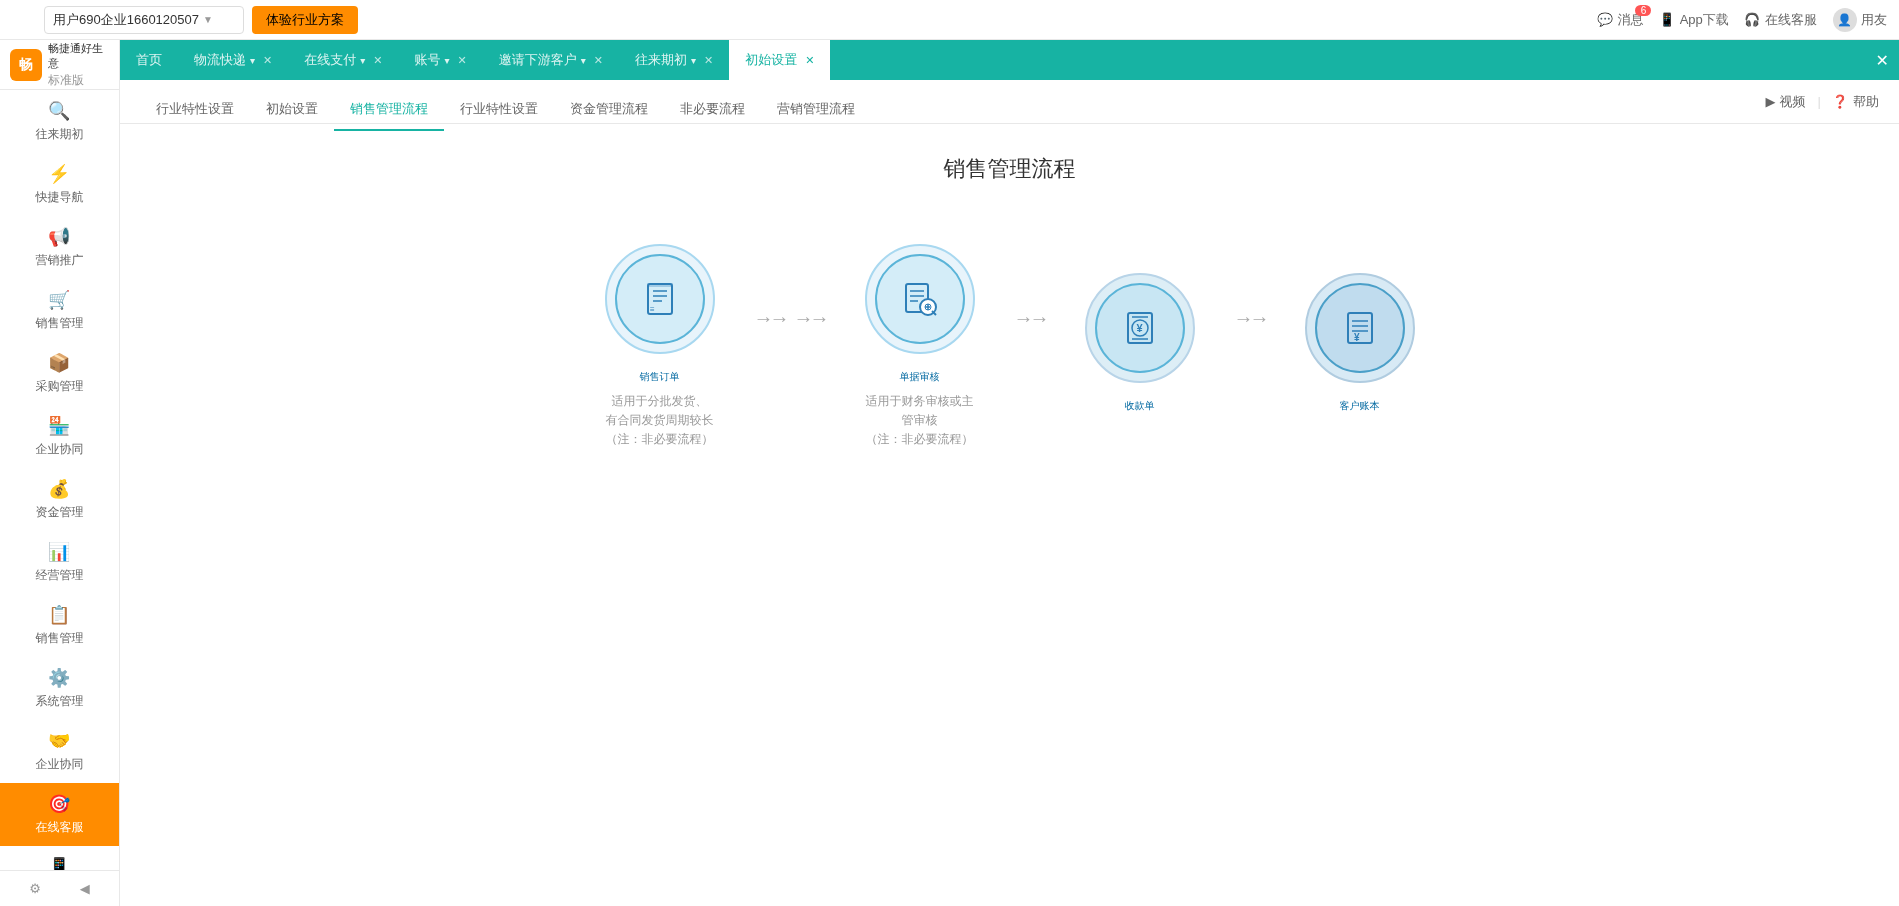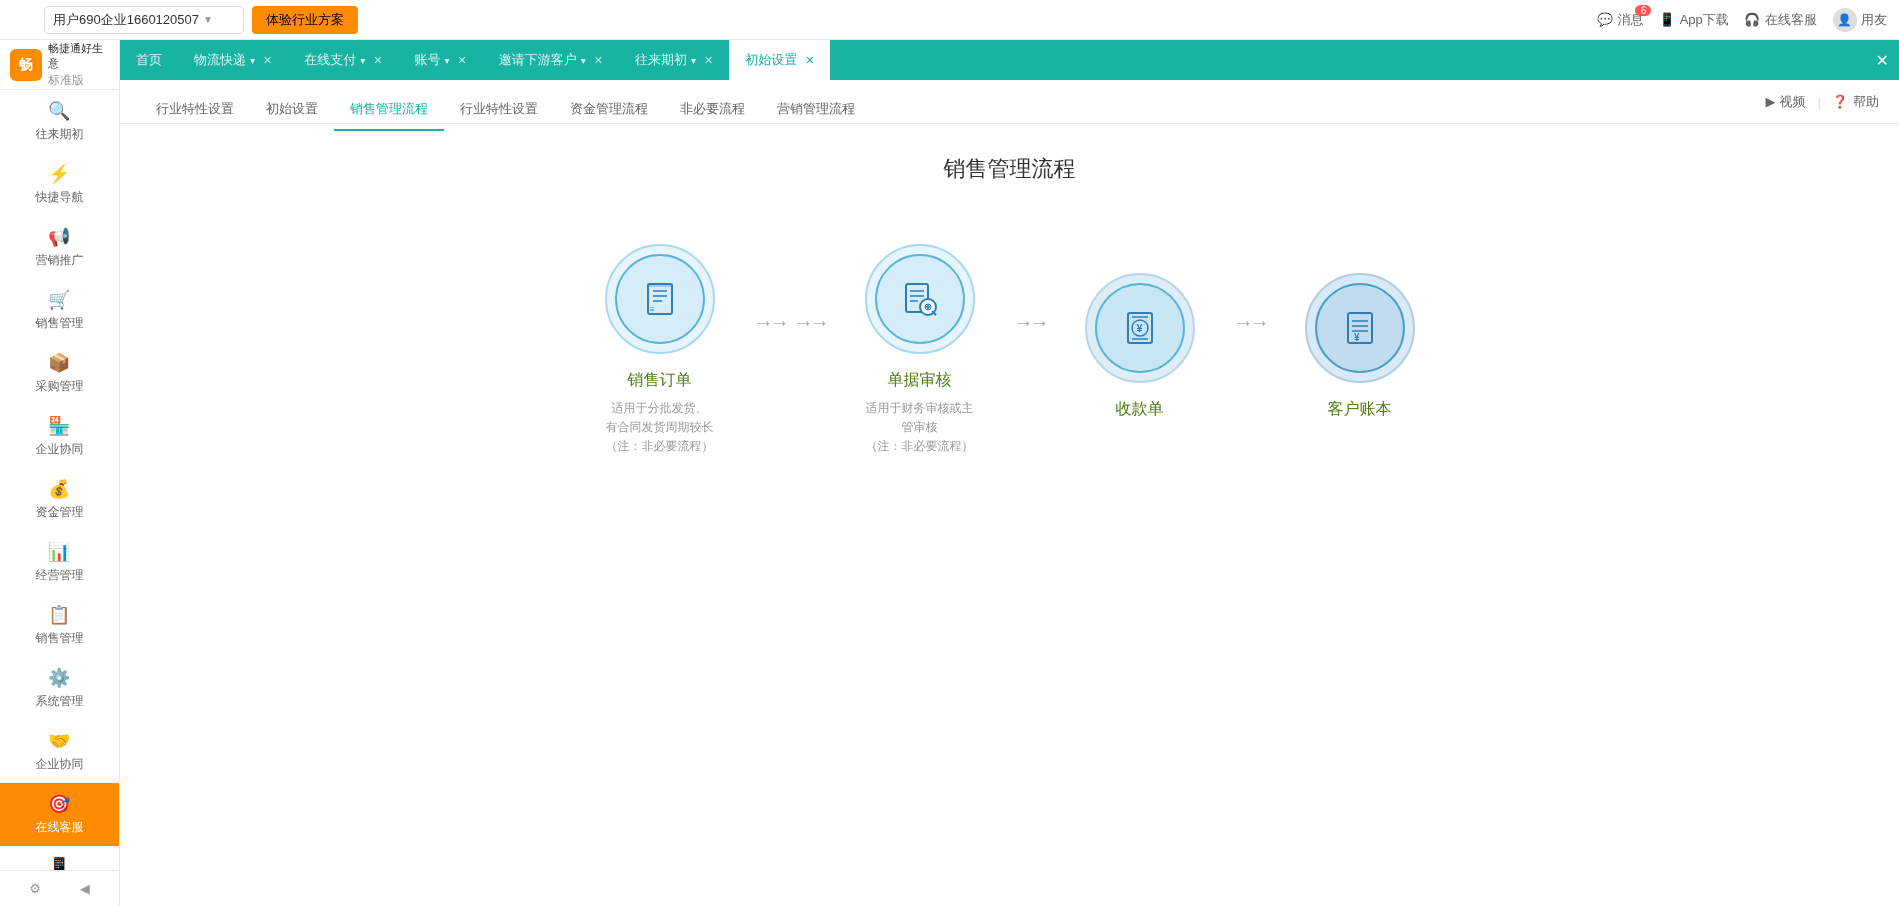--- a/index.html
+++ b/index.html
@@ -54,21 +54,21 @@
     .sub-tab-actions { margin-left: auto; display: flex; align-items: center; gap: 12px; color: #666; font-size: 13px; }
     .sub-tab-action { display: flex; align-items: center; gap: 4px; cursor: pointer; color: #666; }
 
     
     .flow-container { flex: 1; display: flex; flex-direction: column; align-items: center; padding: 30px 20px; }
     .flow-title { font-size: 22px; color: #333; margin-bottom: 60px; font-weight: normal; }
     .flow-items { display: flex; align-items: center; gap: 0; }
     .flow-item { display: flex; flex-direction: column; align-items: center; width: 180px; }
     .flow-circle { width: 110px; height: 110px; border-radius: 50%; border: 2px solid #a8d8f0; background: #e8f4fb; display: flex; align-items: center; justify-content: center; margin-bottom: 16px; }
     .flow-circle-inner { width: 90px; height: 90px; border-radius: 50%; border: 2px solid #5ab4d8; background: #d4edf8; display: flex; align-items: center; justify-content: center; }
-    .flow-label { font-size: 16px; color: #4d7c0f; margin-bottom: 8px; font-weight: 500; }
+    .flow-label { font-size: 10px; color: #0369a1; margin-bottom: 8px; font-weight: 500; }
     .flow-desc { font-size: 12px; color: #999; text-align: center; line-height: 1.6; }
     .flow-arrow { font-size: 20px; color: #aaa; margin: 0 4px; margin-bottom: 60px; letter-spacing: -4px; }
 
     
     .svg-icon { width: 40px; height: 40px; }
   </style>
 </head>
 <body>
 
 <div class="top-bar">

